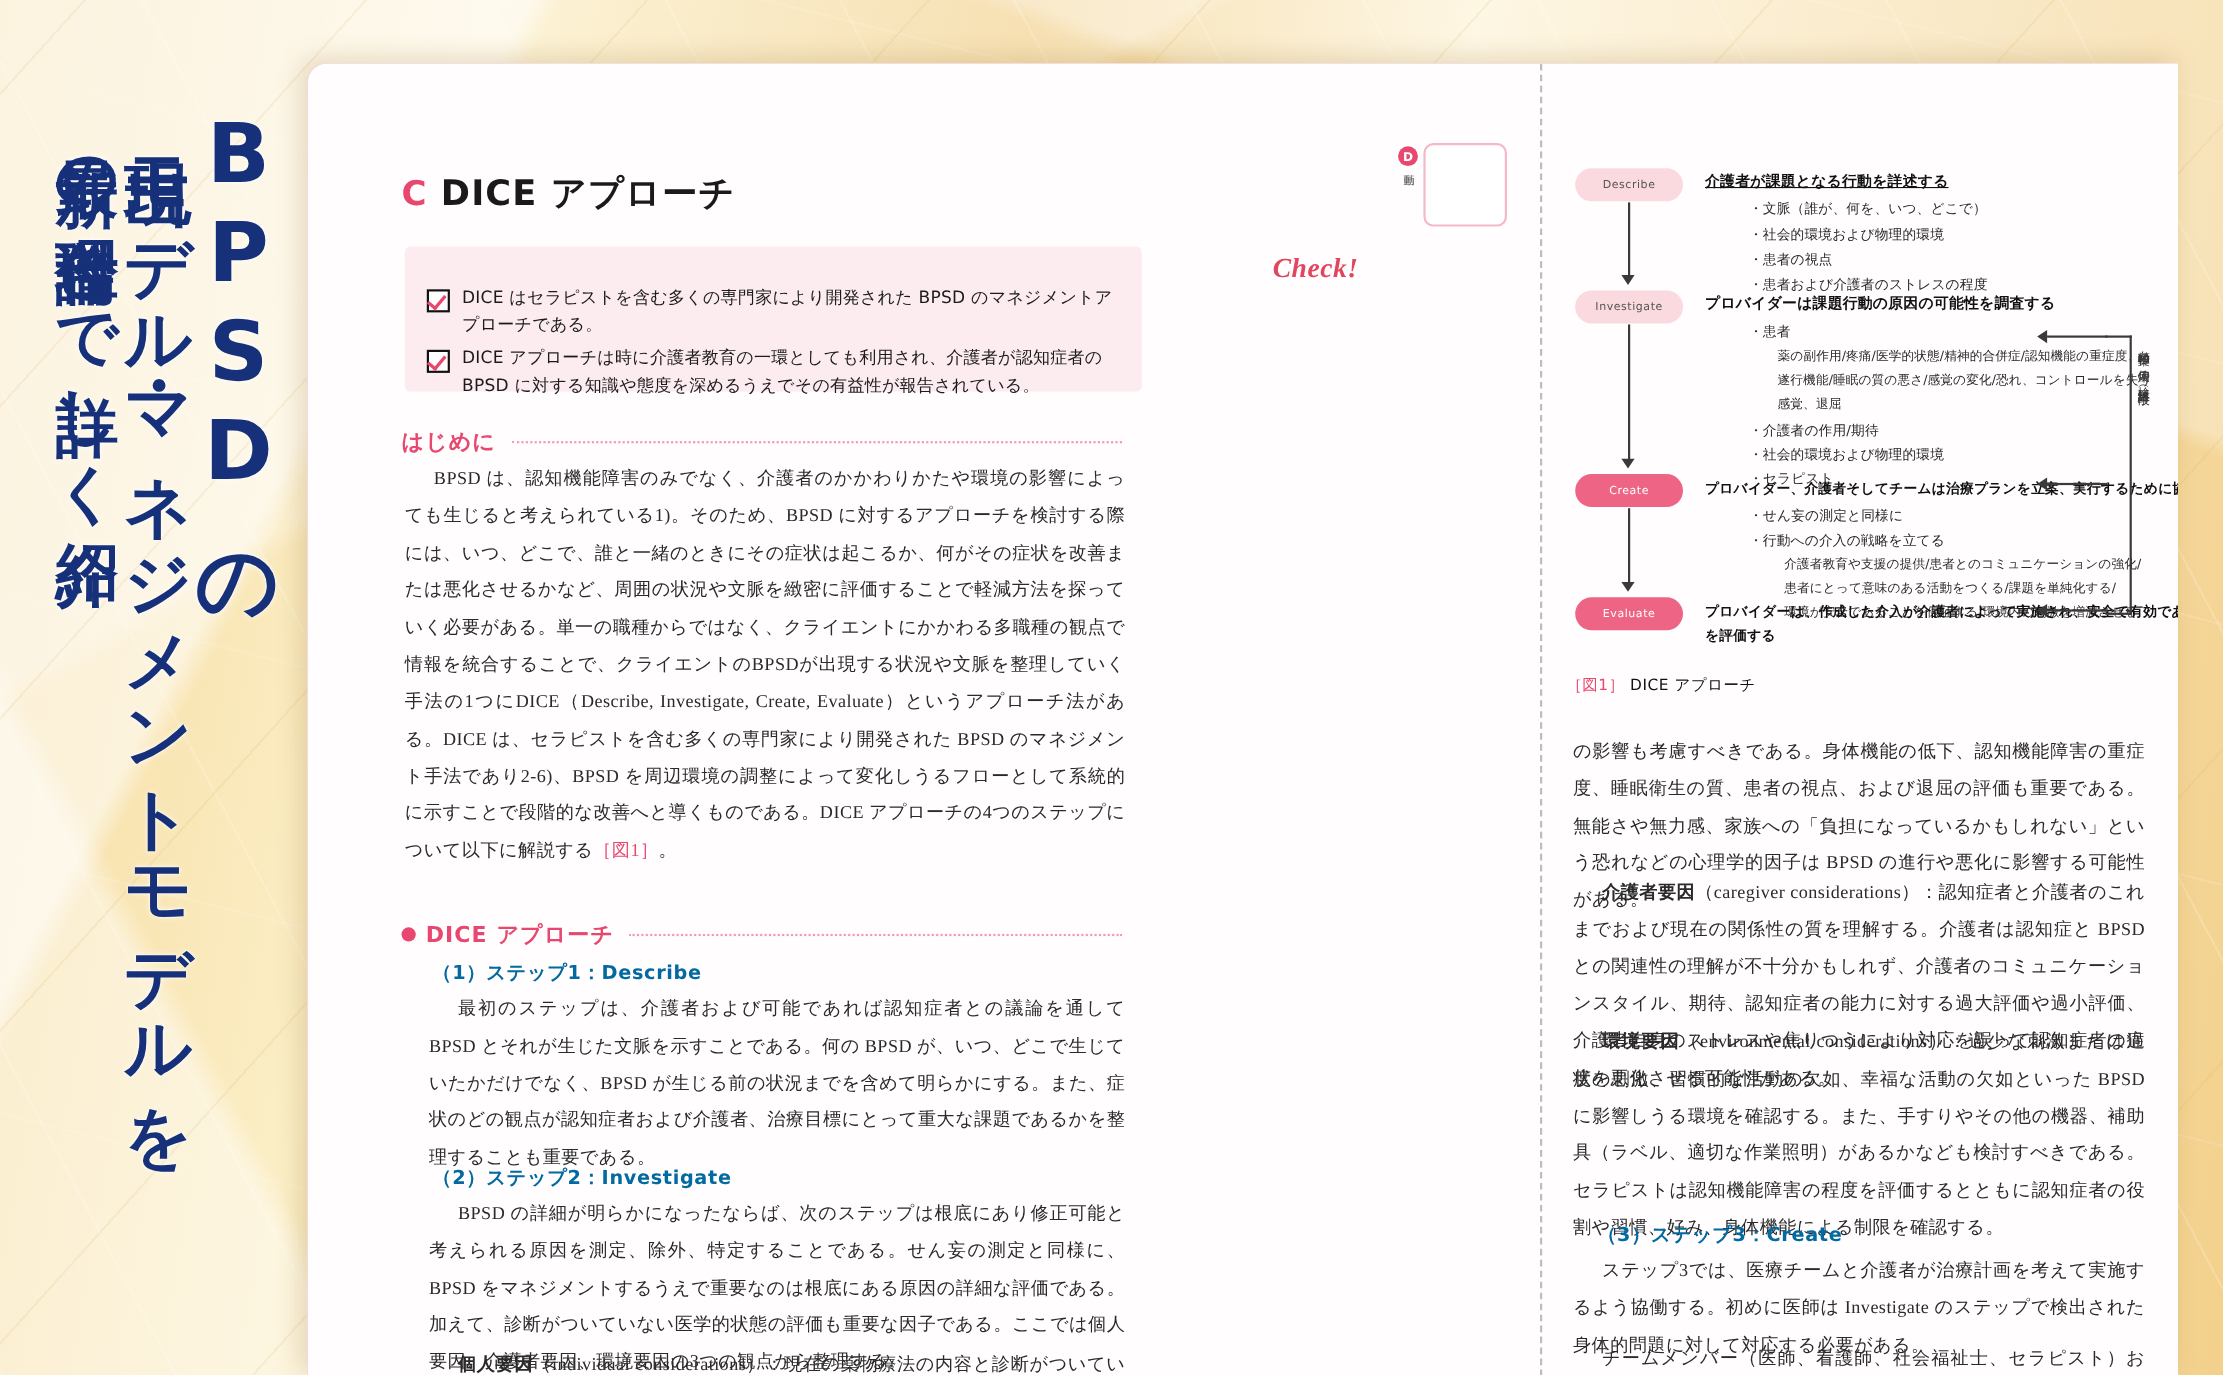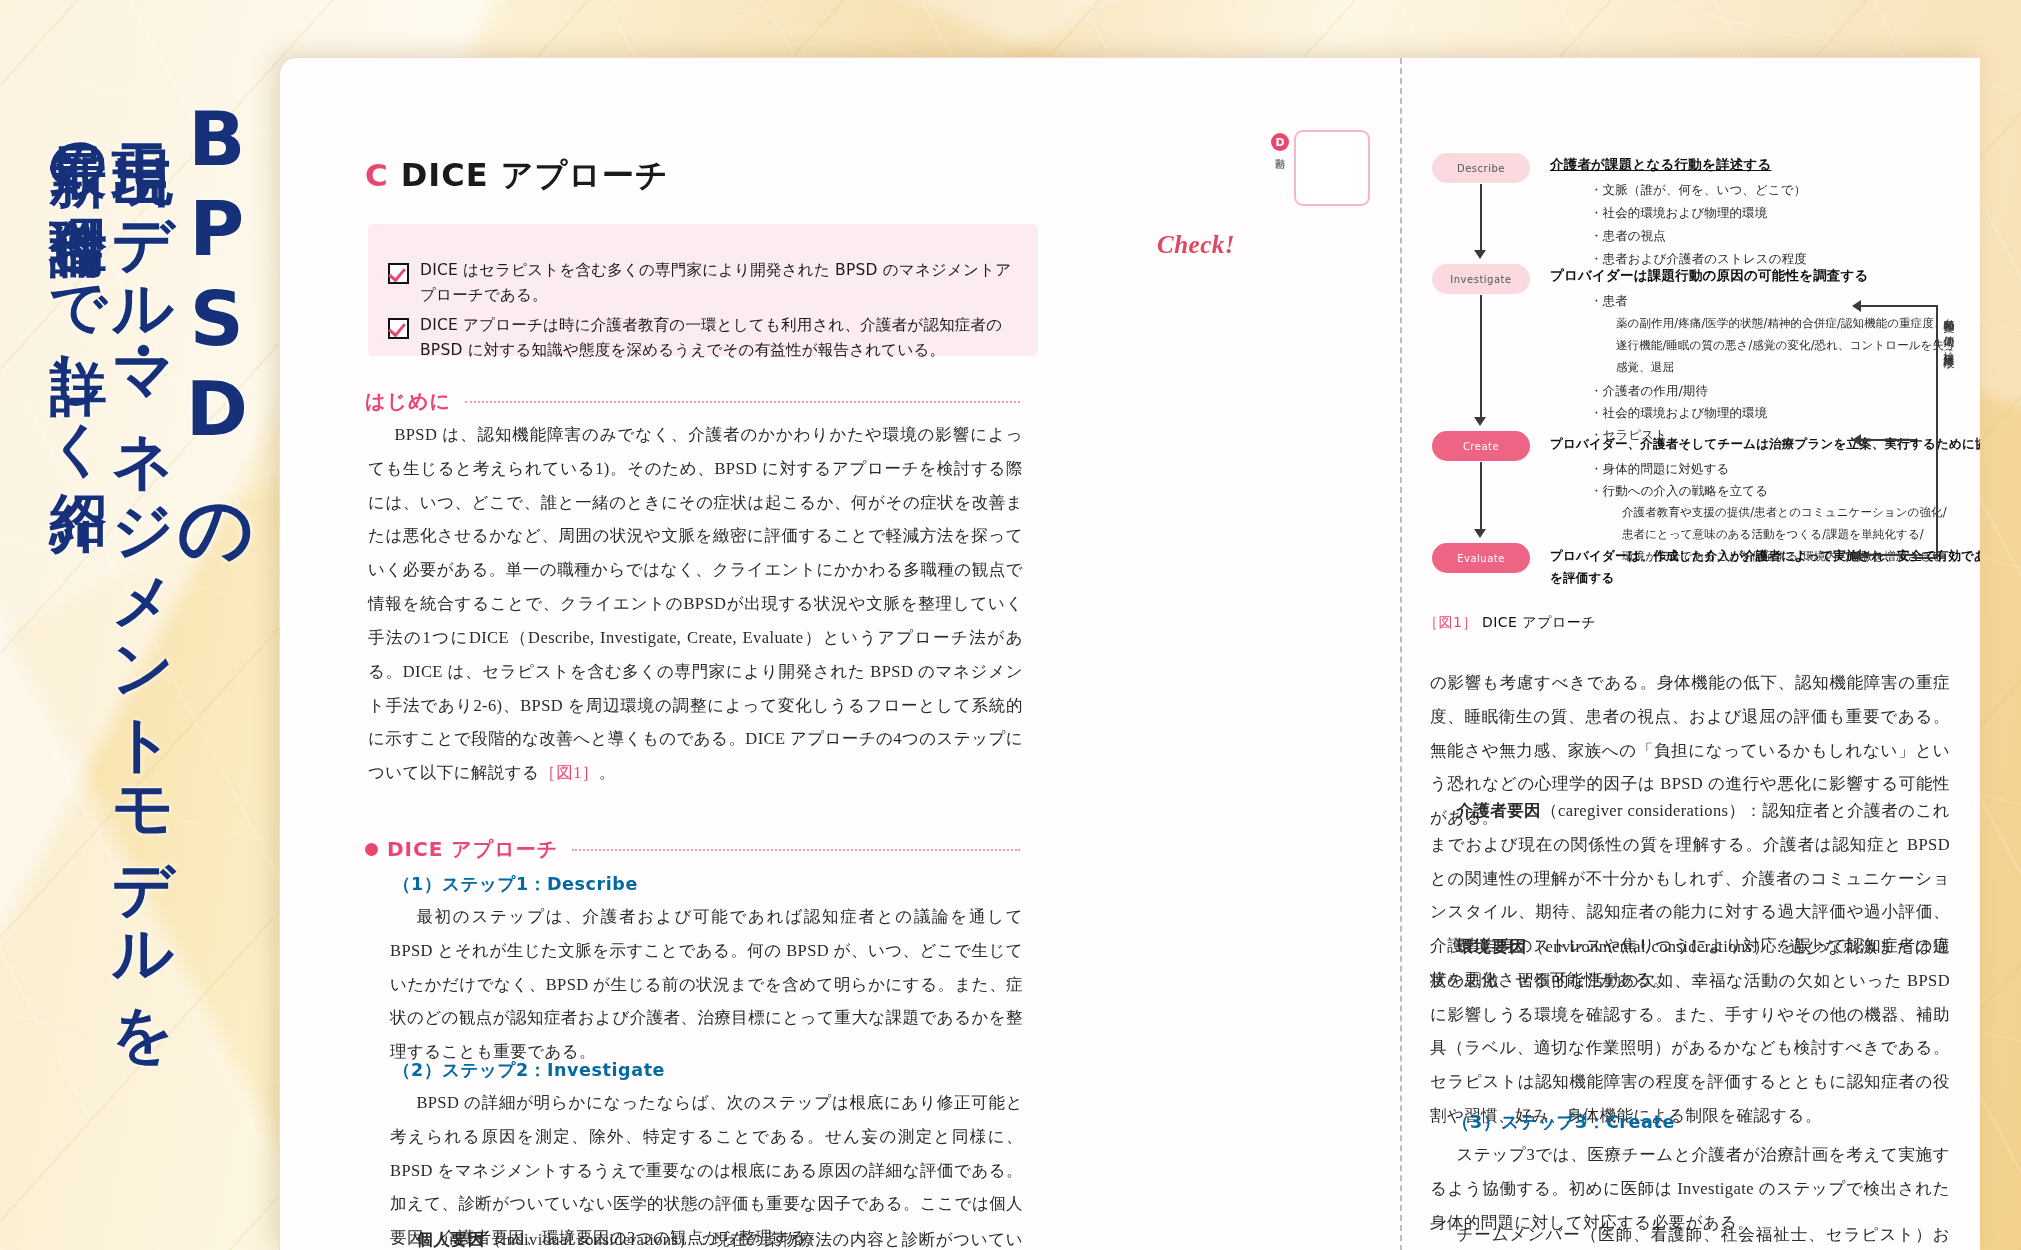--- a/index.html
+++ b/index.html
@@ -217,21 +217,21 @@
     <div class="fig-h" style="left:148px;top:209px;">プロバイダーは課題行動の原因の可能性を調査する</div>
     <div class="fig-b" style="left:188px;top:233px;">・患者</div>
     <div class="fig-b" style="left:214px;top:256px;font-size:11.5px;">薬の副作用/疼痛/医学的状態/精神的合併症/認知機能の重症度、</div>
     <div class="fig-b" style="left:214px;top:278px;font-size:11.5px;">遂行機能/睡眠の質の悪さ/感覚の変化/恐れ、コントロールを失う</div>
     <div class="fig-b" style="left:214px;top:300px;font-size:11.5px;">感覚、退屈</div>
     <div class="fig-b" style="left:188px;top:323px;">・介護者の作用/期待</div>
     <div class="fig-b" style="left:188px;top:345px;">・社会的環境および物理的環境</div>
     <div class="fig-b" style="left:188px;top:367px;">・セラピスト</div>
 
     <div class="fig-h" style="left:148px;top:378px;font-size:12.5px;">プロバイダー、介護者そしてチームは治療プランを立案、実行するために協力する</div>
-    <div class="fig-b" style="left:188px;top:401px;">・身体的問題に対処する</div>
+    <div class="fig-b" style="left:188px;top:401px;">・せん妄の測定と同様に</div>
     <div class="fig-b" style="left:188px;top:423px;">・行動への介入の戦略を立てる</div>
     <div class="fig-b" style="left:220px;top:445px;font-size:11.5px;">介護者教育や支援の提供/患者とのコミュニケーションの強化/</div>
     <div class="fig-b" style="left:220px;top:467px;font-size:11.5px;">患者にとって意味のある活動をつくる/課題を単純化する/</div>
     <div class="fig-b" style="left:220px;top:489px;font-size:11.5px;">環境が安全であることを保証する/環境内の刺激を増減させる</div>
 
     <div class="fig-h" style="left:148px;top:490px;font-size:12.5px;">プロバイダーは、作成した介入が介護者によって実施され、安全で有効であったか</div>
     <div class="fig-h" style="left:148px;top:512px;font-size:12.5px;">を評価する</div>
 
     <div class="brk" style="left:512px;top:247px;width:22px;height:250px;"></div>
     <div class="lead-in" style="left:459px;top:247px;width:55px;"></div>

